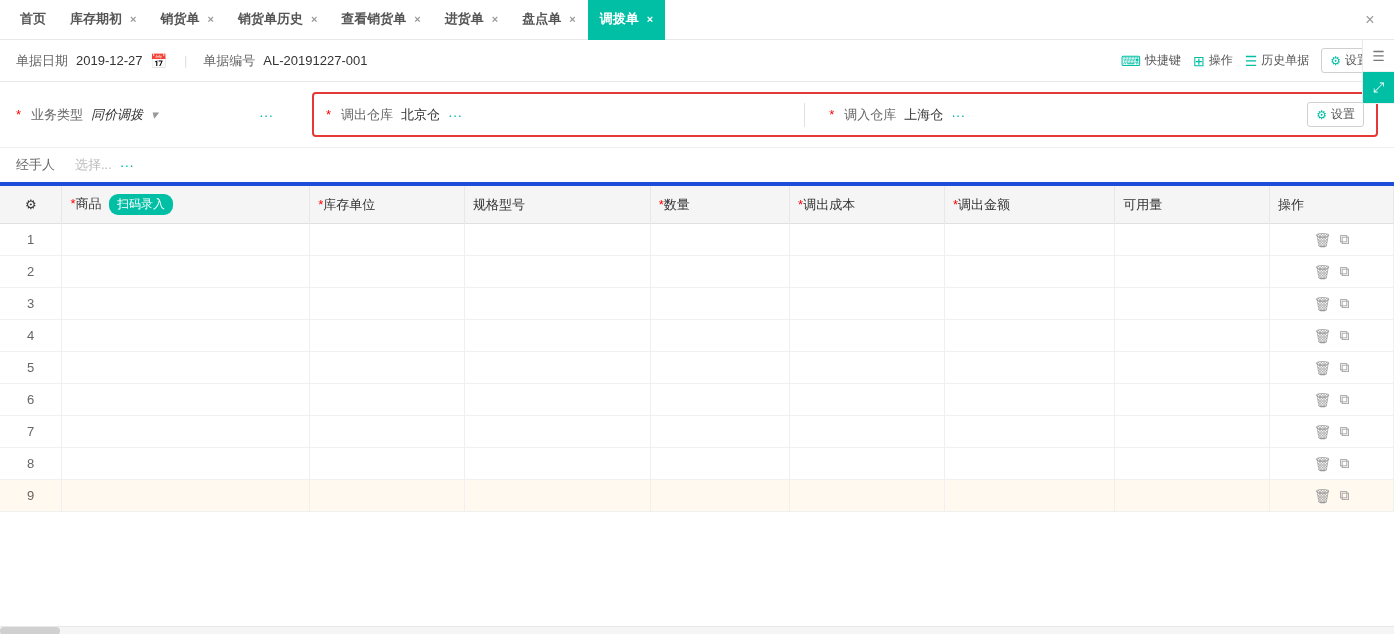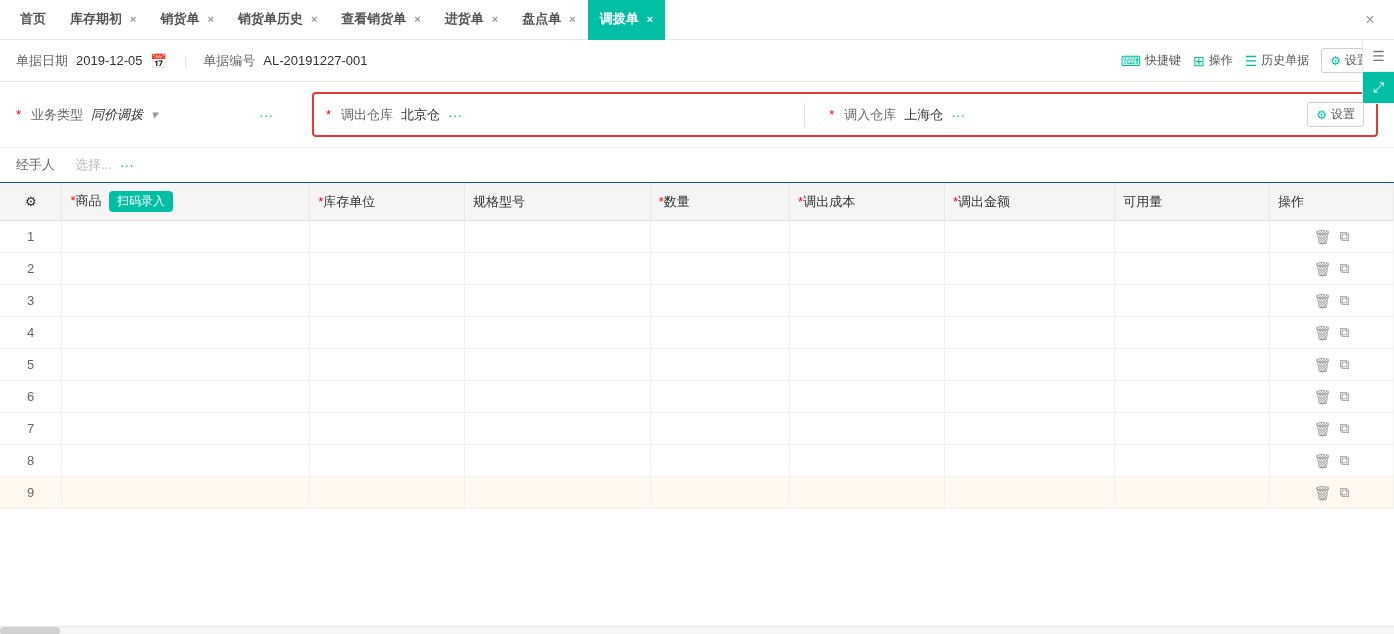--- a/index.html
+++ b/index.html
@@ -145,21 +145,21 @@
       height: 24px;
       background: #e0e0e0;
     }
 
     
     .handler-row {
       padding: 8px 16px;
       display: flex;
       align-items: center;
       gap: 8px;
-      border-bottom: 1px solid #1d4ed8;
+      border-bottom: 4px solid #1d4ed8;
     }
     .handler-placeholder { color: #bbb; margin-left: 12px; }
 
     
     .table-container {
       overflow: auto;
       flex: 1;
     }
     table {
       width: 100%;
@@ -189,21 +189,21 @@
       border-right: 1px solid #f0f0f0;
       font-size: 13px;
       color: #333;
       height: 32px;
     }
     tbody td:first-child { text-align: center; color: #666; }
     .scan-btn {
       background: #00bfa5;
       color: #fff;
       border: none;
-      border-radius: 4px;
+      border-radius: 9px;
       padding: 2px 8px;
       font-size: 12px;
       cursor: pointer;
       margin-left: 4px;
     }
     .col-index { width: 40px; }
     .col-product { width: 160px; }
     .col-unit { width: 100px; }
     .col-spec { width: 120px; }
     .col-qty { width: 90px; }
@@ -309,21 +309,21 @@
   </div>
   <div class="tab-spacer"></div>
   <div class="window-close-btn">×</div>
 </div>
 
 <div class="content-wrapper">
 
   <div class="toolbar">
     <div class="toolbar-left">
       <span class="toolbar-label">单据日期</span>
-      <span class="toolbar-value">2019-12-05</span>
+      <span class="toolbar-value">2019-12-27</span>
       <span class="date-icon">📅</span>
       <span style="margin: 0 8px; color:#e0e0e0;">|</span>
       <span class="toolbar-label">单据编号</span>
       <span class="toolbar-value">AL-20191227-001</span>
     </div>
     <div class="toolbar-right">
       <div class="toolbar-right-item">
         <span class="icon">⌨</span>
         <span>快捷键</span>
       </div>

